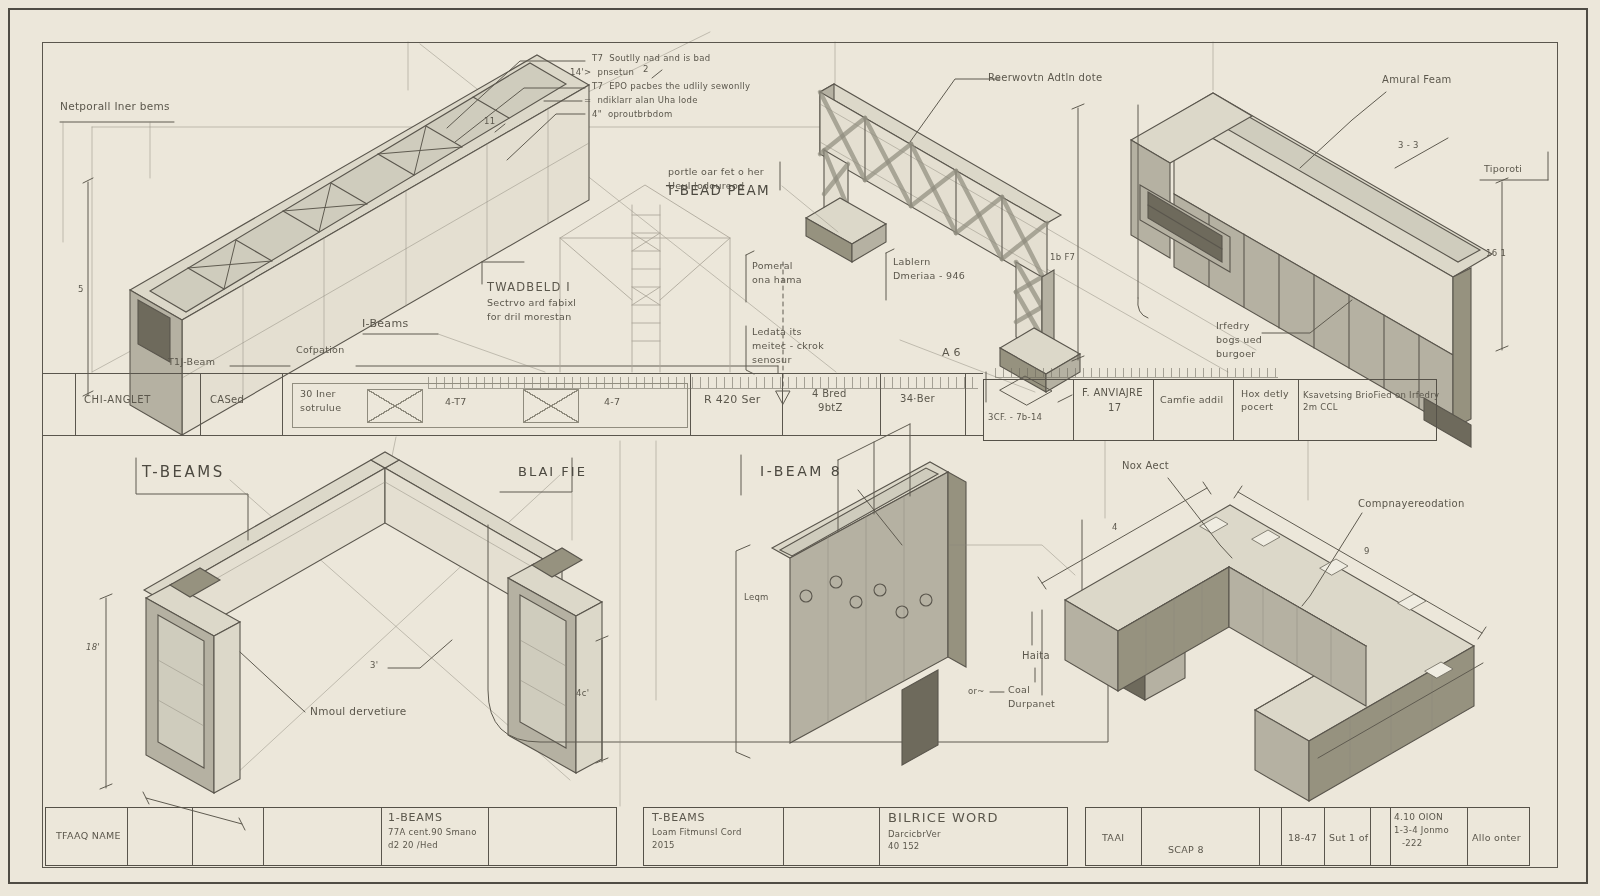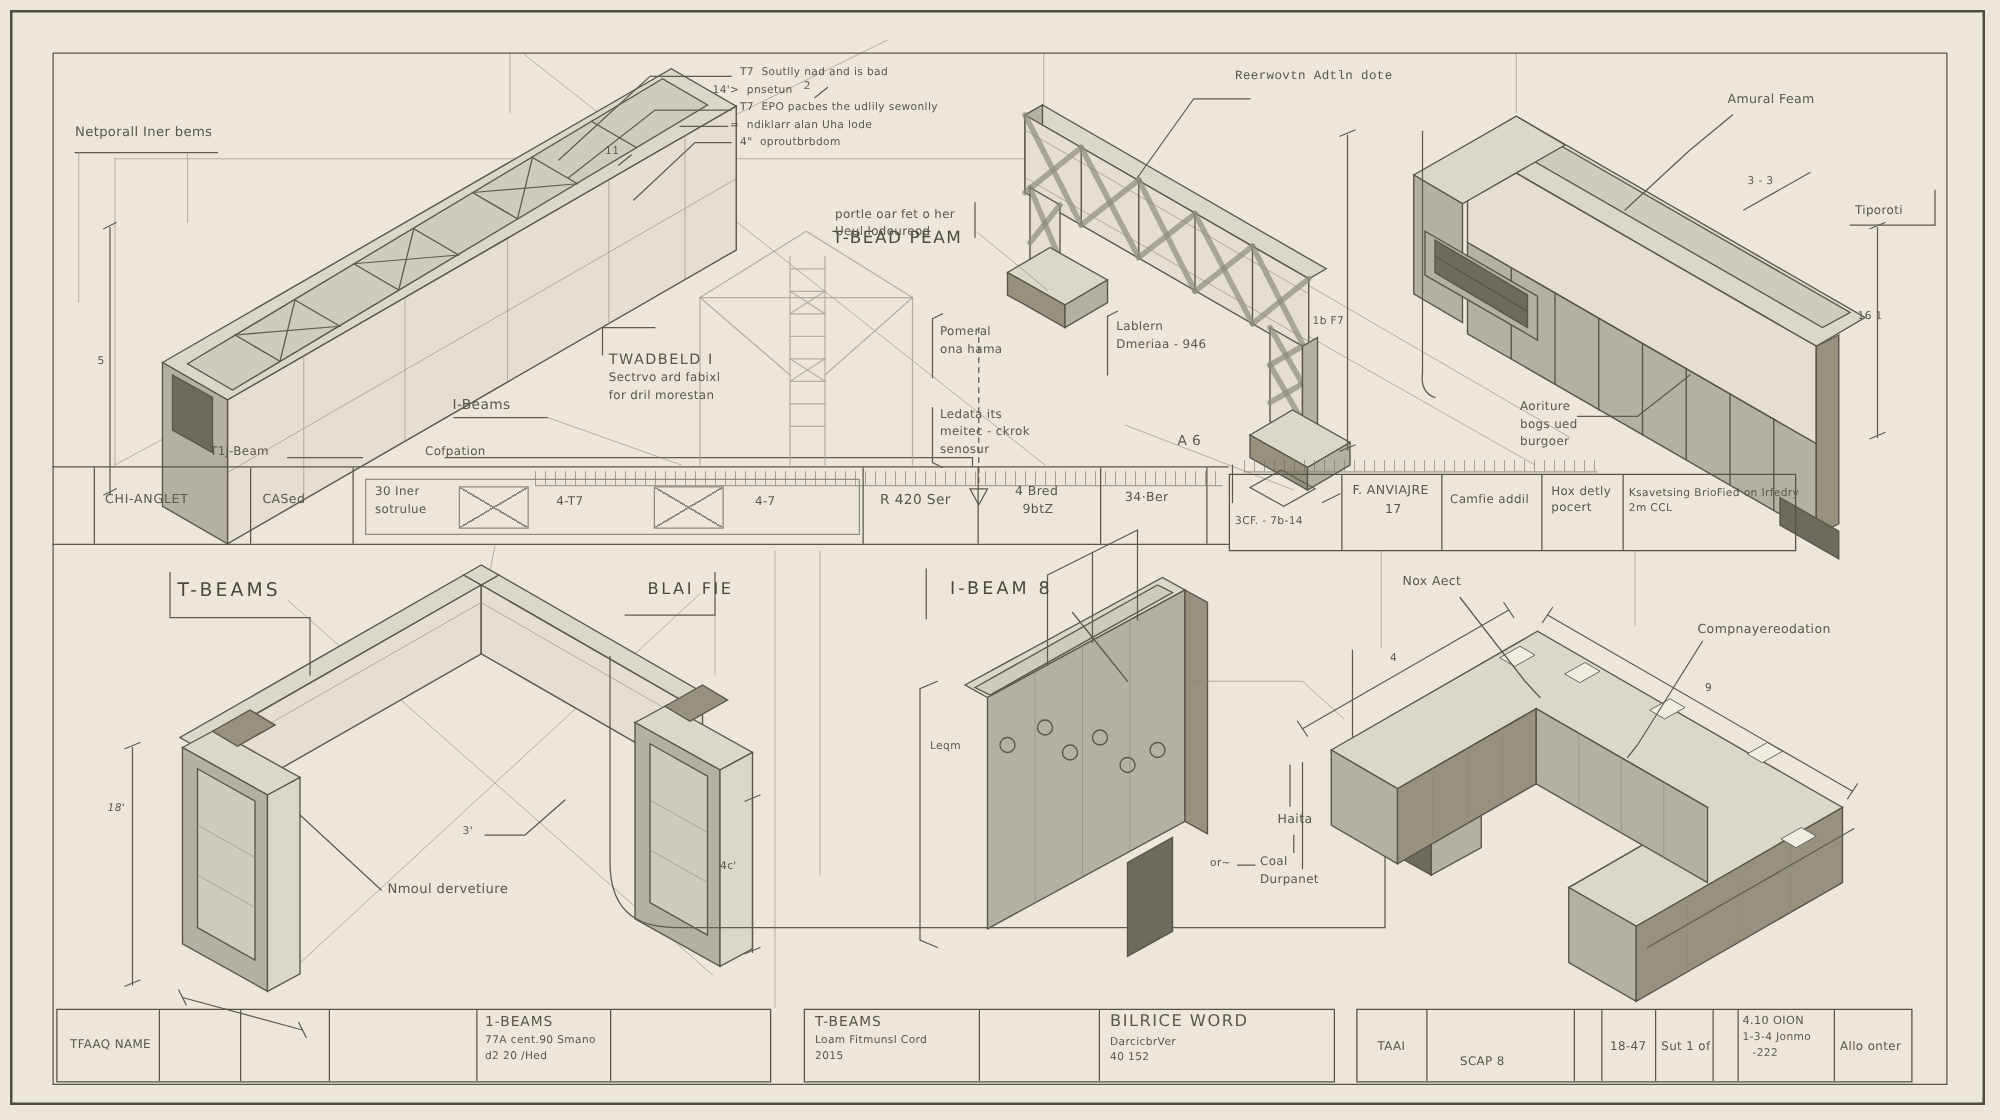--- a/index.html
+++ b/index.html
@@ -369,43 +369,43 @@
 <div class="lbl" style="left:60px;top:100px;font-size:10.5px;">Netporall Iner bems</div>
 <div class="lbl sm pre" style="left:592px;top:53px;">T7  Soutlly nad and is bad</div>
 <div class="lbl sm pre" style="left:570px;top:67px;">14'&gt;  pnsetun</div>
 <div class="lbl sm pre" style="left:592px;top:81px;">T7  EPO pacbes the udlily sewonlly</div>
 <div class="lbl sm pre" style="left:584px;top:95px;">=  ndiklarr alan Uha lode</div>
 <div class="lbl sm pre" style="left:592px;top:109px;">4"  oproutbrbdom</div>
 <div class="lbl sm" style="left:643px;top:64px;">2</div>
 <div class="lbl sm" style="left:484px;top:116px;">11</div>
 <div class="lbl sm" style="left:78px;top:284px;">5</div>
 <div class="lbl md" style="left:168px;top:356px;">T1J-Beam</div>
-<div class="lbl md" style="left:296px;top:356px;margin-left:44px;">Cofpation</div>
+<div class="lbl md" style="left:296px;top:344px;">Cofpation</div>
 <div class="lbl" style="left:362px;top:317px;font-size:11px;">I-Beams</div>
 <div class="lbl" style="left:487px;top:280px;font-size:11.5px;letter-spacing:1.2px;">TWADBELD I</div>
 <div class="lbl md" style="left:487px;top:297px;">Sectrvo ard fabixl</div>
 <div class="lbl md" style="left:487px;top:311px;">for dril morestan</div>
 
 <div class="lbl hd3" style="left:666px;top:146px;font-size:13.5px;margin-top:36px;">T-BEAD PEAM</div>
 <div class="lbl md" style="left:668px;top:166px;">portle oar fet o her</div>
 <div class="lbl md" style="left:668px;top:180px;">Ueul lodoureod</div>
-<div class="lbl" style="left:988px;top:56px;font-family:Liberation Mono, monospace;">Reerwovtn Adtln dote</div>
+<div class="lbl" style="left:988px;top:72px;">Reerwovtn Adtln dote</div>
 <div class="lbl md" style="left:752px;top:260px;">Pomeral</div>
 <div class="lbl md" style="left:752px;top:274px;">ona hama</div>
 <div class="lbl md" style="left:893px;top:256px;">Lablern</div>
 <div class="lbl md" style="left:893px;top:270px;">Dmeriaa - 946</div>
 <div class="lbl md" style="left:752px;top:326px;">Ledata its</div>
 <div class="lbl md" style="left:752px;top:340px;">meitec - ckrok</div>
 <div class="lbl md" style="left:752px;top:354px;">senosur</div>
 <div class="lbl" style="left:942px;top:346px;font-size:11px;">A 6</div>
 <div class="lbl sm" style="left:1050px;top:252px;">1b F7</div>
 
 <div class="lbl" style="left:1382px;top:74px;">Amural Feam</div>
 <div class="lbl md" style="left:1484px;top:163px;">Tiporoti</div>
-<div class="lbl md" style="left:1216px;top:320px;">Aoriture</div>
+<div class="lbl md" style="left:1216px;top:320px;">Irfedry</div>
 <div class="lbl md" style="left:1216px;top:334px;">bogs ued</div>
 <div class="lbl md" style="left:1216px;top:348px;">burgoer</div>
 <div class="lbl sm" style="left:1486px;top:248px;">16 1</div>
 <div class="lbl sm" style="left:1398px;top:140px;">3 - 3</div>
 
 <div class="lbl hd" style="left:142px;top:463px;">T-BEAMS</div>
 <div class="lbl hd2" style="left:502px;top:464px;margin-left:16px;">BLAI FIE</div>
 <div class="lbl" style="left:310px;top:705px;font-size:10.5px;">Nmoul dervetiure</div>
 <div class="lbl sm" style="left:86px;top:642px;font-style:italic;">18'</div>
 <div class="lbl sm" style="left:370px;top:660px;">3'</div>

